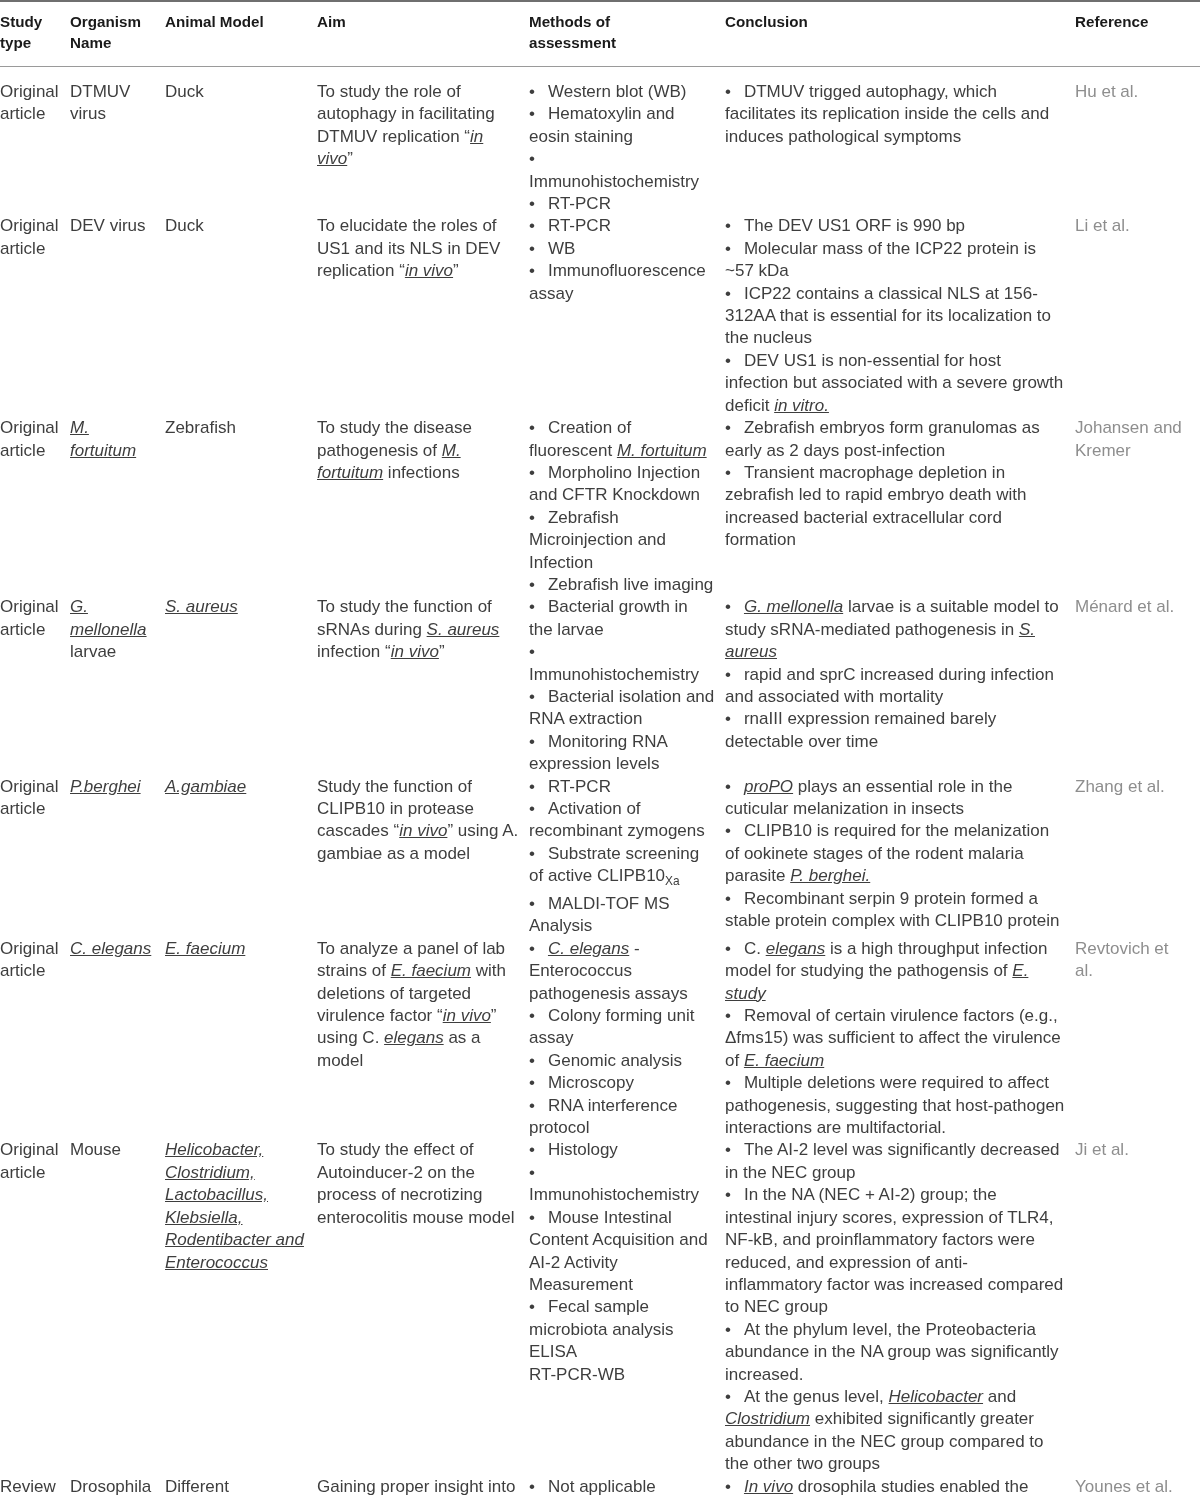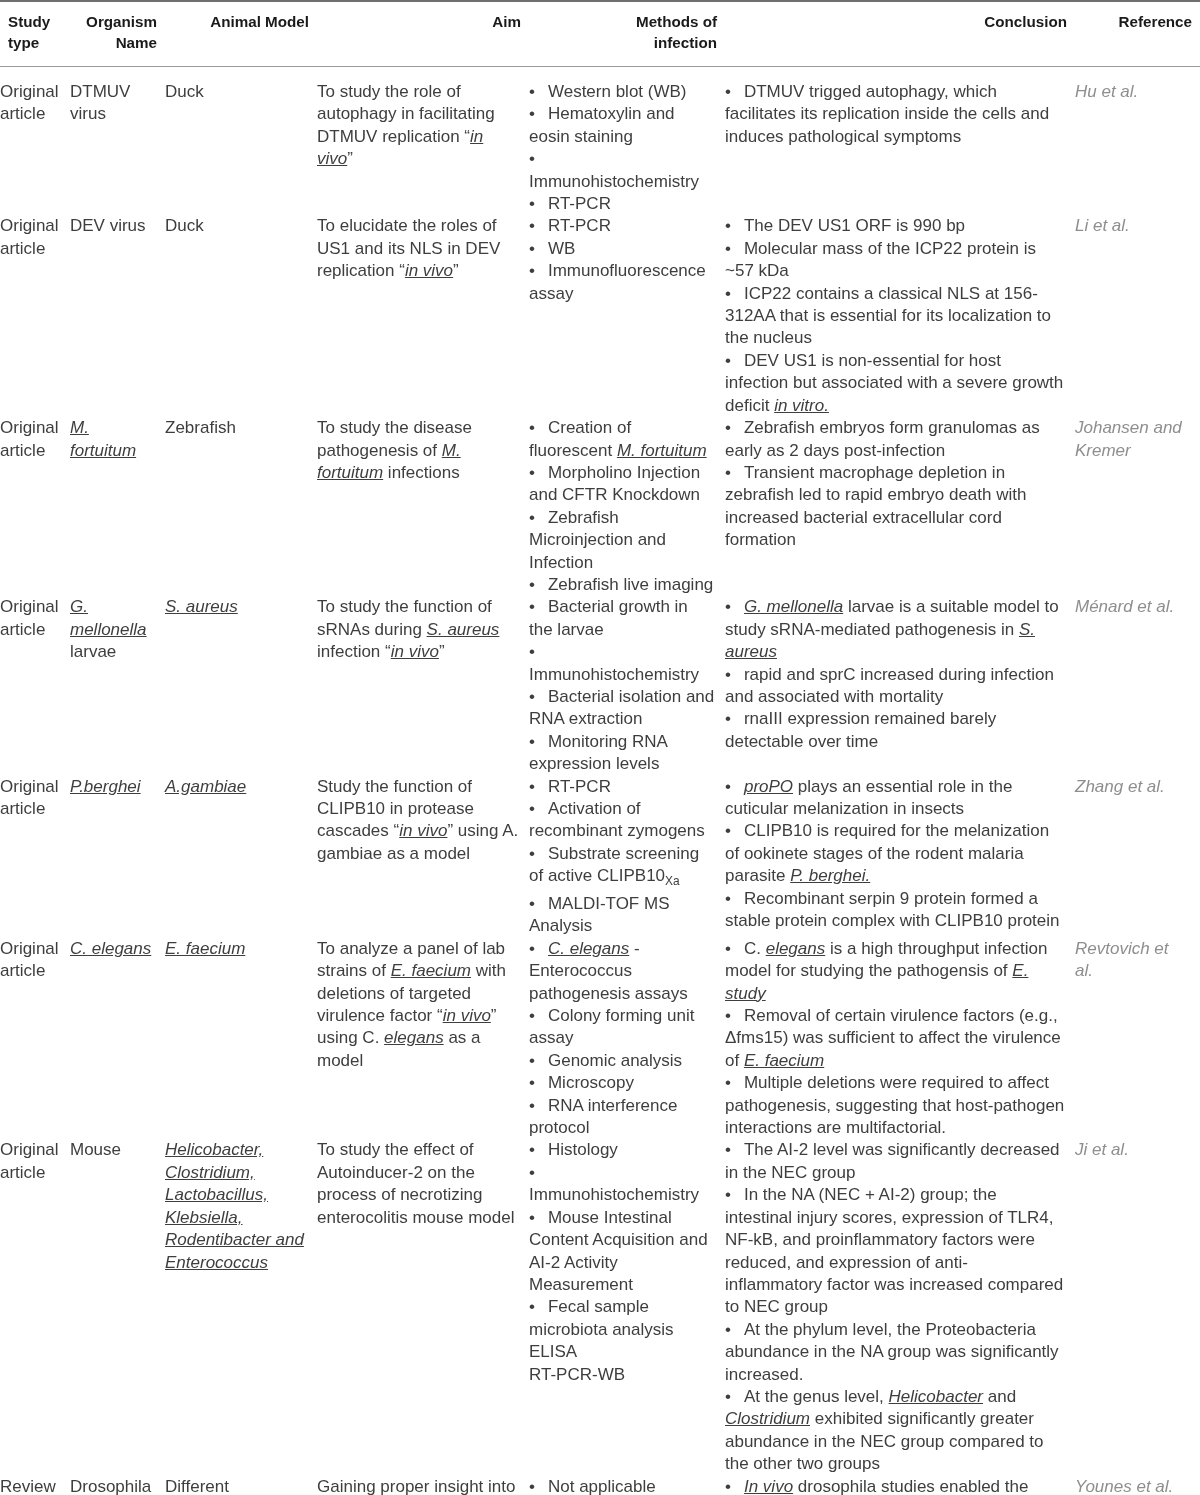--- a/index.html
+++ b/index.html
@@ -24,36 +24,36 @@
   col.c-methods{width:196px;}
   col.c-conclusion{width:350px;}
   col.c-reference{width:125px;}
   thead th{
     border-top:2px solid var(--rule-dark);
     border-bottom:1px solid var(--rule-light);
     font-size:15.2px;
     font-weight:bold;
     color:var(--header-text);
     line-height:21px;
-    padding:9px 8px 13px 8px;
+    padding:9px 8px 13px 0;
     vertical-align:top;
     white-space:pre-line;
   }
   th.al{text-align:left;}
-  th.ac{text-align:right;}
+  th.ac{text-align:left;}
   td{
     vertical-align:top;
     font-size:17px;
     line-height:22.4px;
     color:var(--body-text);
     padding:0 10px 0 0;
     word-wrap:break-word;
   }
   tbody tr:first-child td{padding-top:14px;}
-  td.ref{color:var(--reference-text);font-style:italic;}
+  td.ref{color:var(--reference-text);}
   .li{margin:0;}
   .blt{display:inline-block;margin-right:13px;}
   sub{font-size:70%;}
   i{font-style:italic;text-decoration:underline;}
 </style>
 </head>
 <body>
 
 <table>
   <colgroup>
@@ -67,21 +67,21 @@
   </colgroup>
   <thead>
     <tr>
       <th class="al">Study
 type</th>
       <th class="ac">Organism
 Name</th>
       <th class="ac">Animal Model</th>
       <th class="ac">Aim</th>
       <th class="ac">Methods of
-infection</th>
+assessment</th>
       <th class="ac">Conclusion</th>
       <th class="ac">Reference</th>
     </tr>
   </thead>
   <tbody>
       <tr>
         <td>Original article</td>
         <td>DTMUV virus</td>
         <td>Duck</td>
         <td>To study the role of autophagy in facilitating DTMUV replication “<i>in vivo</i>”</td>

